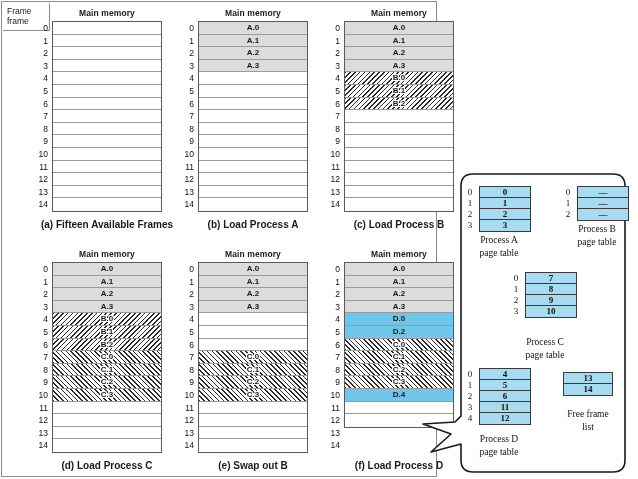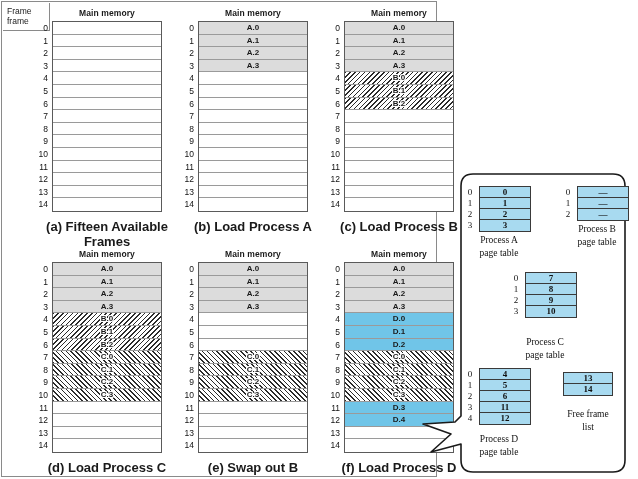--- a/index.html
+++ b/index.html
@@ -22,21 +22,21 @@
   .frames{position:absolute;left:26px;top:13px;width:110px;
     border:1px solid #5a5a5a;box-sizing:border-box;background:#fff;}
   .frow{position:relative;height:12.6px;border-bottom:1px solid #9a9a9a;
     box-sizing:border-box;font-size:8px;font-weight:bold;text-align:center;
     line-height:12.6px;color:#1a1a1a;overflow:hidden;}
   .frow:last-child{border-bottom:none;}
   .frow .lbl{position:relative;z-index:2;}
   .fnum{position:absolute;left:0;width:22px;text-align:right;
     font-size:8.5px;line-height:12.6px;color:#111;}
   .panel-caption{position:absolute;left:6px;width:150px;text-align:center;
-    font-size:13px;font-weight:bold;}
+    font-size:10px;font-weight:bold;}
 
   
   .f-empty{background:#ffffff;}
   .f-gray{background:#dcdcdc;}
   .f-blue{background:#70c5e8;}
   .f-hatchB{background:#ffffff;
     background-image:repeating-linear-gradient(135deg,
       #2b2b2b 0px,#2b2b2b 1.1px,#ffffff 1.1px,#ffffff 3.4px);}
   .f-hatchC{background:#ffffff;
     background-image:repeating-linear-gradient(45deg,
@@ -272,27 +272,25 @@
       <div class="fnum" style="top: 152.6px;">11</div>
       <div class="fnum" style="top: 165.2px;">12</div>
       <div class="fnum" style="top: 177.8px;">13</div>
       <div class="fnum" style="top: 190.4px;">14</div>
       <div class="frames">
         <div class="frow f-gray"><span class="lbl">A.0</span></div>
         <div class="frow f-gray"><span class="lbl">A.1</span></div>
         <div class="frow f-gray"><span class="lbl">A.2</span></div>
         <div class="frow f-gray"><span class="lbl">A.3</span></div>
         <div class="frow f-blue"><span class="lbl">D.0</span></div>
-        <div class="frow f-blue"><span class="lbl">D.1</span></div>
         <div class="frow f-blue"><span class="lbl">D.2</span></div>
         <div class="frow f-hatchC"><span class="lbl">C.0</span></div>
         <div class="frow f-hatchC"><span class="lbl">C.1</span></div>
         <div class="frow f-hatchC"><span class="lbl">C.2</span></div>
         <div class="frow f-hatchC"><span class="lbl">C.3</span></div>
-        <div class="frow f-blue"><span class="lbl">D.3</span></div>
         <div class="frow f-blue"><span class="lbl">D.4</span></div>
         <div class="frow f-empty"><span class="lbl"></span></div>
         <div class="frow f-empty"><span class="lbl"></span></div>
       </div>
       <div class="panel-caption" style="top: 211px;">(f) Load Process D</div>
     </div>
   </div>
 
 <div id="callout">
   <svg width="214" height="302" viewBox="0 0 214 302">

